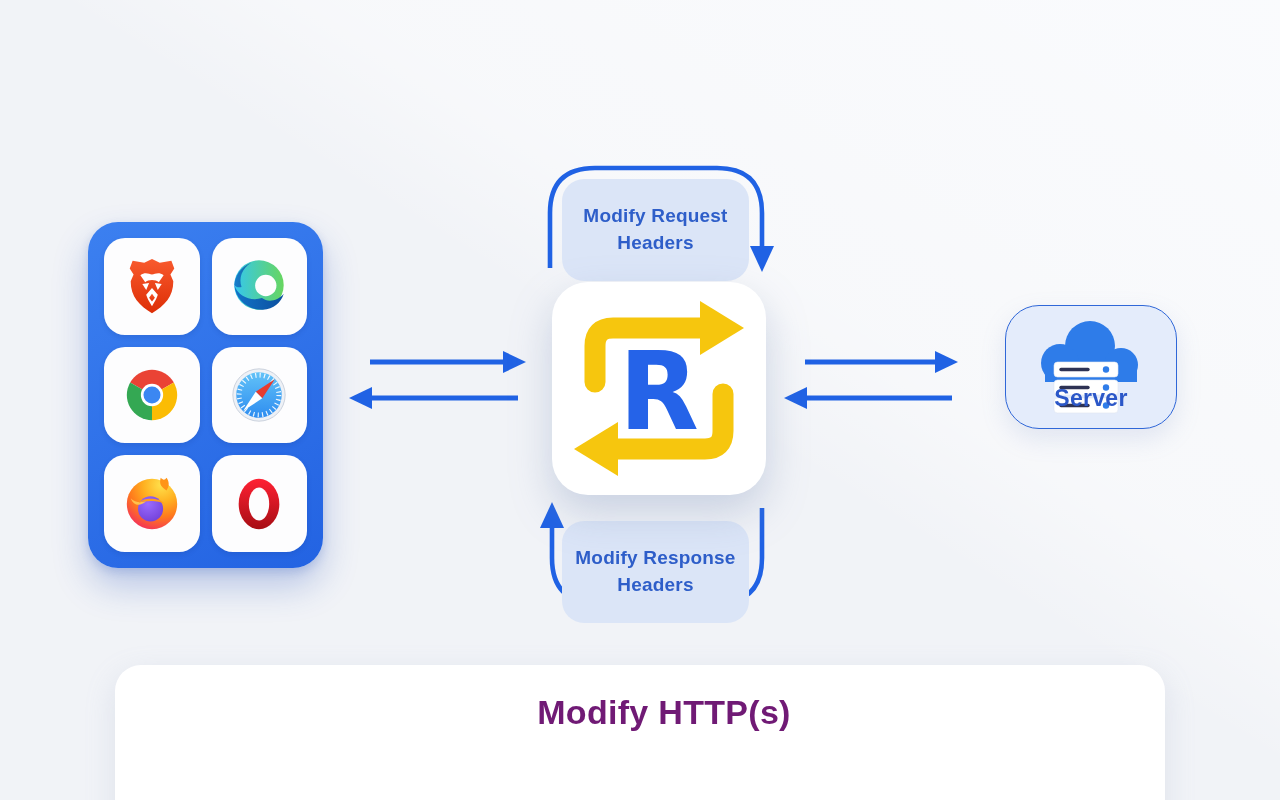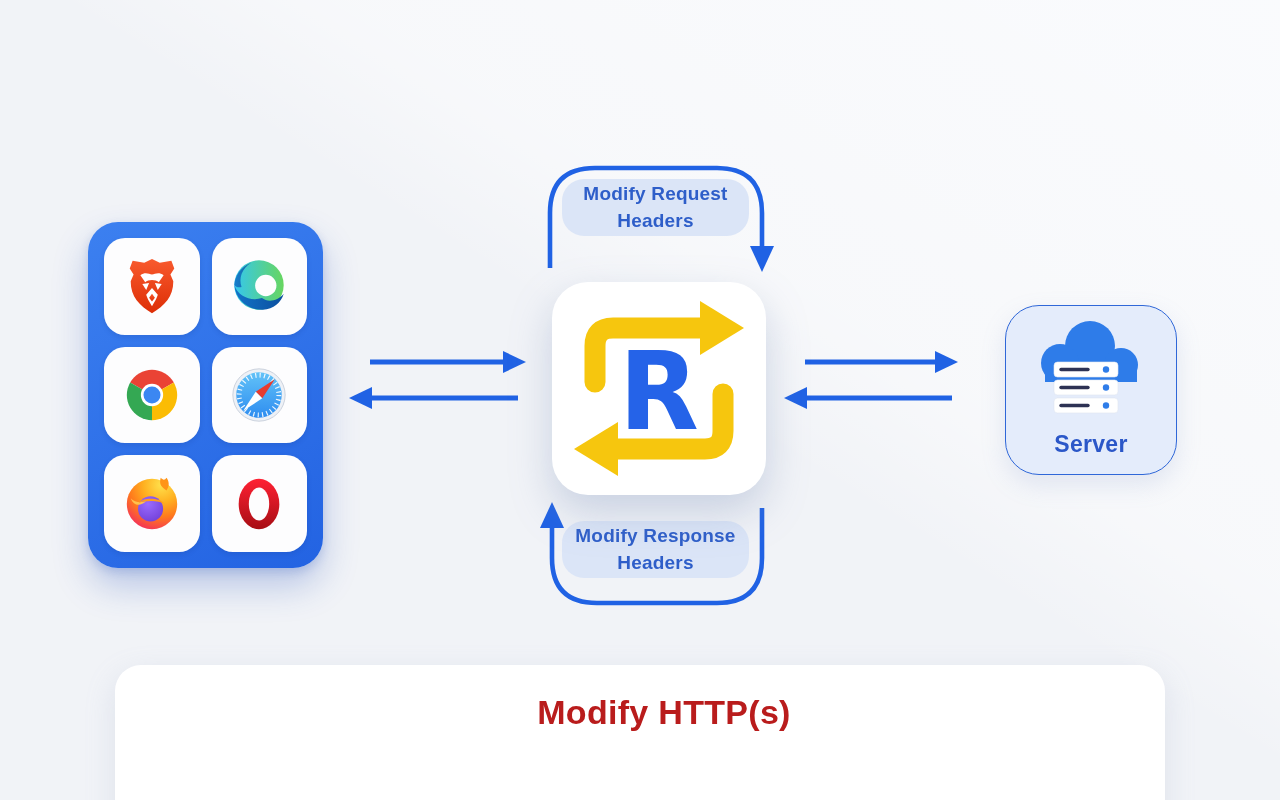--- a/index.html
+++ b/index.html
@@ -16,46 +16,46 @@
          display:grid;grid-template-columns:1fr 1fr;grid-template-rows:1fr 1fr 1fr;
          gap:12px;padding:16px;box-sizing:border-box;}
   .tile{background:#fdfdfe;border-radius:21px;display:flex;align-items:center;justify-content:center;
          box-shadow:0 2px 5px rgba(20,50,120,.15);}
   .tile svg{width:62px;height:62px;}
 
   
   .flow-overlay{position:absolute;left:0;top:0;width:1280px;height:800px;pointer-events:none;}
 
   
-  .pill{position:absolute;width:187px;height:57px;border-radius:22px;background:#dbe5f7;
+  .pill{position:absolute;width:187px;height:102px;border-radius:22px;background:#dbe5f7;
         display:flex;flex-direction:column;align-items:center;justify-content:center;
         color:#2e5ec9;font-size:19px;font-weight:700;line-height:1.4;letter-spacing:.2px;}
   .pill-request{left:562px;top:179px;}
   .pill-response{left:562px;top:521px;border-radius:22px;}
 
   
   .r-card{position:absolute;left:552px;top:282px;width:214px;height:213px;border-radius:36px;
         background:#ffffff;box-shadow:0 18px 40px rgba(125,145,185,.35);}
   .r-card svg{position:absolute;inset:0;}
   .r-letter{position:absolute;inset:0;display:flex;align-items:center;justify-content:center;
         padding-top:6px;font-family:"DejaVu Sans",sans-serif;font-weight:700;font-size:108px;
         color:#2563e8;transform:scaleX(.96);}
 
   
-  .server-card{position:absolute;left:1005px;top:305px;width:172px;height:170px;border-radius:34px;
+  .server-card{position:absolute;left:1005px;top:305px;width:172px;height:124px;border-radius:34px;
         background:#e4ecfb;border:1.6px solid #2f67d8;box-sizing:border-box;
         box-shadow:0 10px 24px rgba(120,145,200,.18);}
   .server-icon{position:absolute;left:50%;top:8px;transform:translateX(-50%);}
   .server-label{position:absolute;left:0;right:0;bottom:16px;text-align:center;
         color:#2b57c8;font-size:23px;font-weight:700;letter-spacing:.3px;}
 
   
   .banner{position:absolute;left:115px;top:665px;width:1050px;height:180px;border-radius:26px;
         background:#ffffff;box-shadow:0 10px 30px rgba(150,165,195,.22);text-align:center;}
-  .banner-line{color:#b91c1c;font-size:34px;font-weight:700;line-height:49px;letter-spacing:.3px;padding-left:48px;}
+  .banner-line{color:#701a75;font-size:34px;font-weight:700;line-height:49px;letter-spacing:.3px;padding-left:48px;}
   .banner-line.first{margin-top:23px;}
 </style>
 </head>
 <body>
 
 <div class="stage">
 
   <div class="browser-panel">
     <div class="tile" title="Brave">
       <svg viewBox="0 0 64 64">

